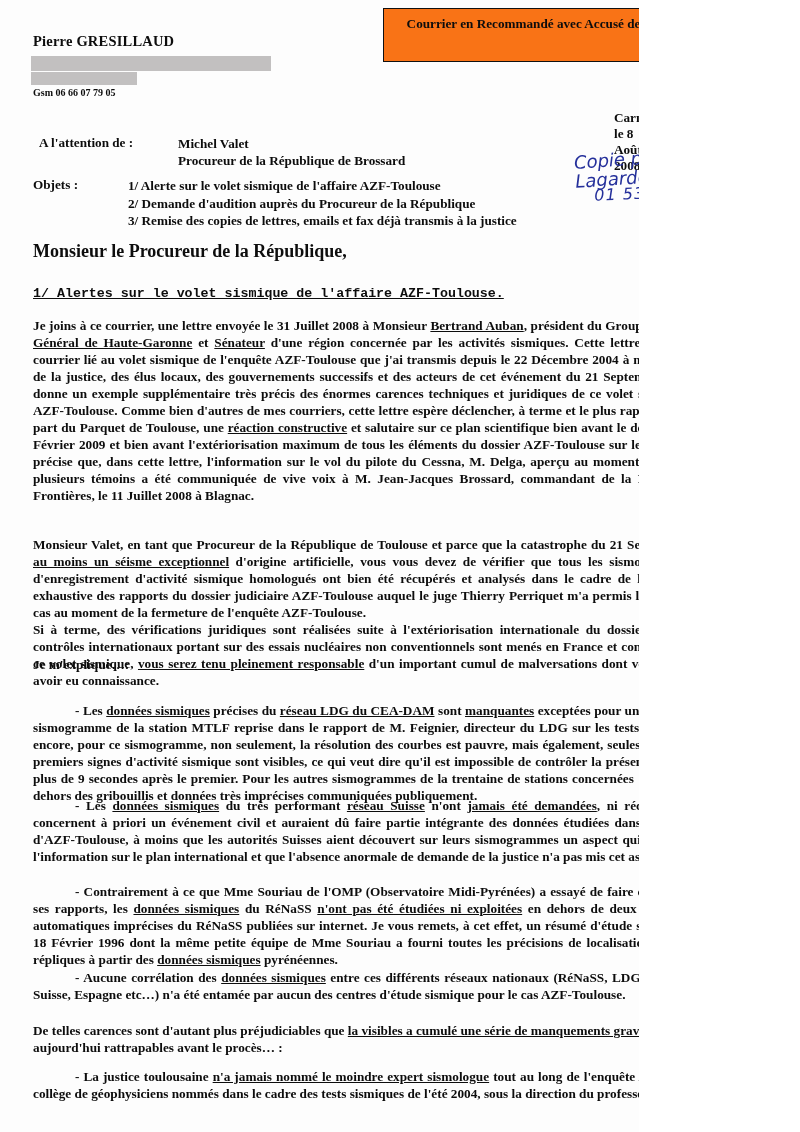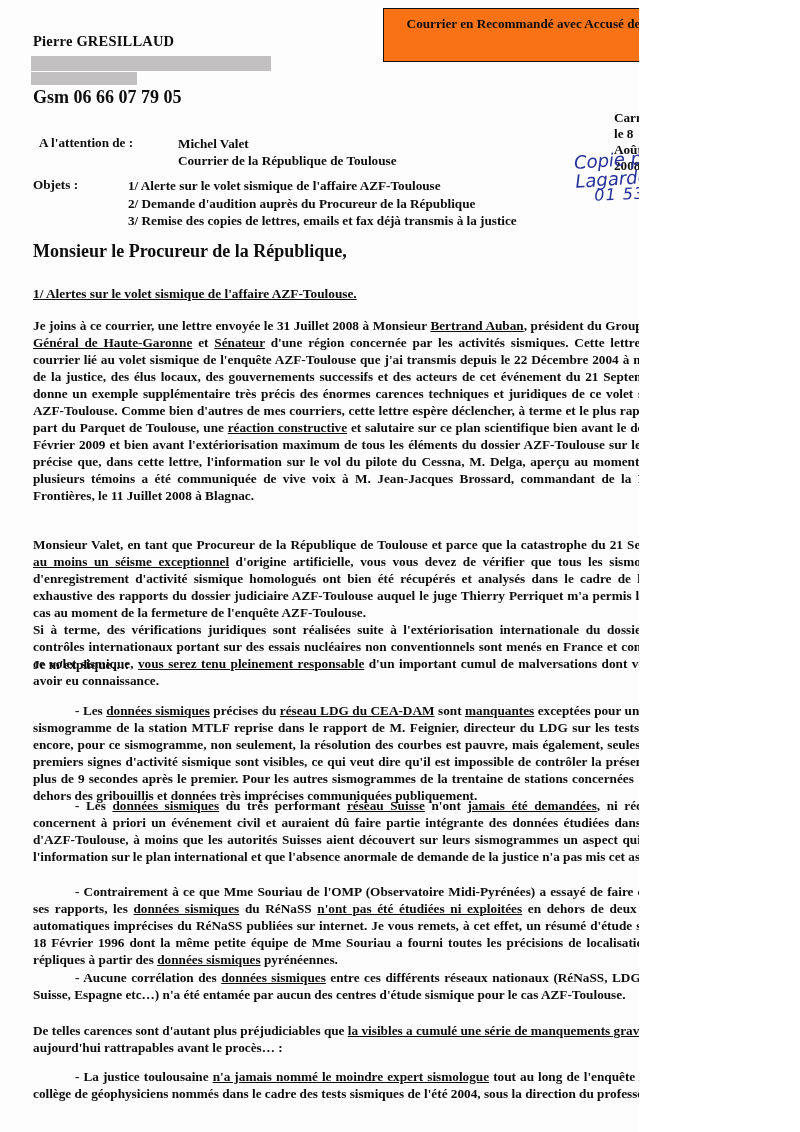--- a/index.html
+++ b/index.html
@@ -29,21 +29,21 @@
     letter-spacing: .2px;
   }
   .redaction {
     background: #c2c0c0;
   }
   .redact1 { left: 31px; top: 56px; width: 240px; height: 15px; }
   .redact2 { left: 31px; top: 72px; width: 106px; height: 13px; }
 
   .gsm {
     left: 33px; top: 87px;
-    font-size: 18px;
+    font-size: 10px;
     font-weight: bold;
   }
 
   
   .rec-box {
     left: 383px; top: 8px;
     width: 342px; height: 52px;
     border: 1.6px solid #111;
     background: #f97316;
   }
@@ -109,20 +109,21 @@
   .obj-label { left: 33px; top: 177px; }
   .obj-val   { left: 128px; top: 177px; font-size: 13.2px; font-weight: bold; line-height: 1.34; }
 
   
   .salut { left: 33px; top: 241px; font-size: 18px; font-weight: bold; }
   .sec-head {
     left: 33px; top: 286px;
     font-size: 13.3px;
     font-weight: bold;
     text-decoration: underline;
+    font-family: Liberation Mono, monospace;
   }
 
   
   .para {
     font-size: 13.25px;
     font-weight: bold;
     line-height: 1.285;
     text-align: justify;
     width: 735px;
     left: 33px;
@@ -168,21 +169,21 @@
   <div class="abs datel">Carnon, le 8 Août 2008</div>
 
   <div class="abs copy-note hand">
     <span>Copie pour Mme Lagarde</span>
     <span class="ln2">01 53 18 97 15</span>
   </div>
 
   <div class="abs label-col att-label">A l'attention de :</div>
   <div class="abs att-val">
     <div>Michel Valet</div>
-    <div>Courrier de la République de Toulouse</div>
+    <div>Procureur de la République de Brossard</div>
   </div>
 
   <div class="abs label-col obj-label">Objets :</div>
   <div class="abs obj-val">
     <div>1/ Alerte sur le volet sismique de l'affaire AZF-Toulouse</div>
     <div>2/ Demande d'audition auprès du Procureur de la République</div>
     <div>3/ Remise des copies de lettres, emails et fax déjà transmis à la justice</div>
   </div>
 
   <div class="abs salut">Monsieur le Procureur de la République,</div>

